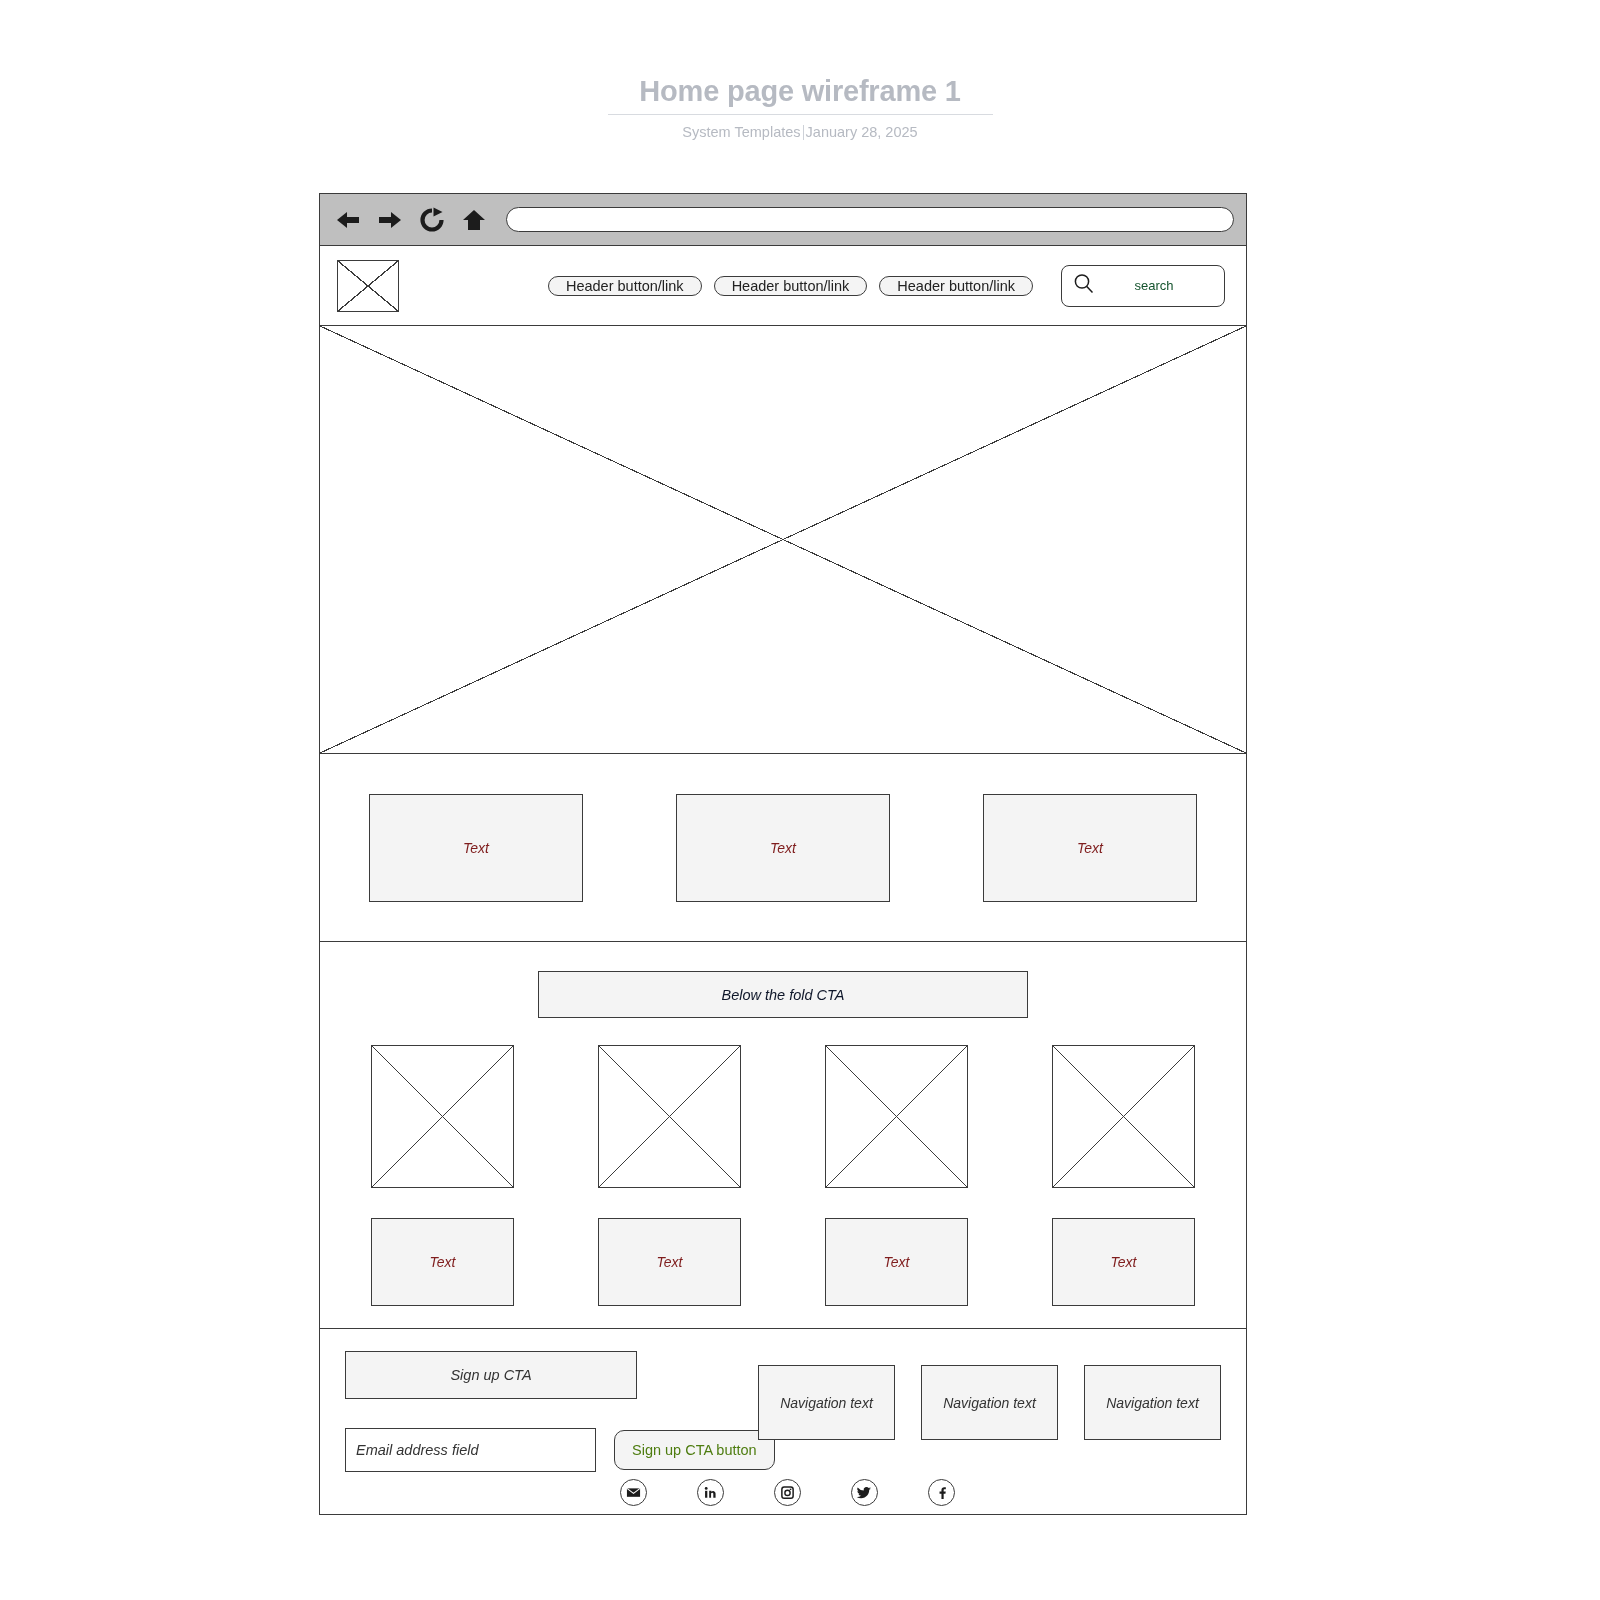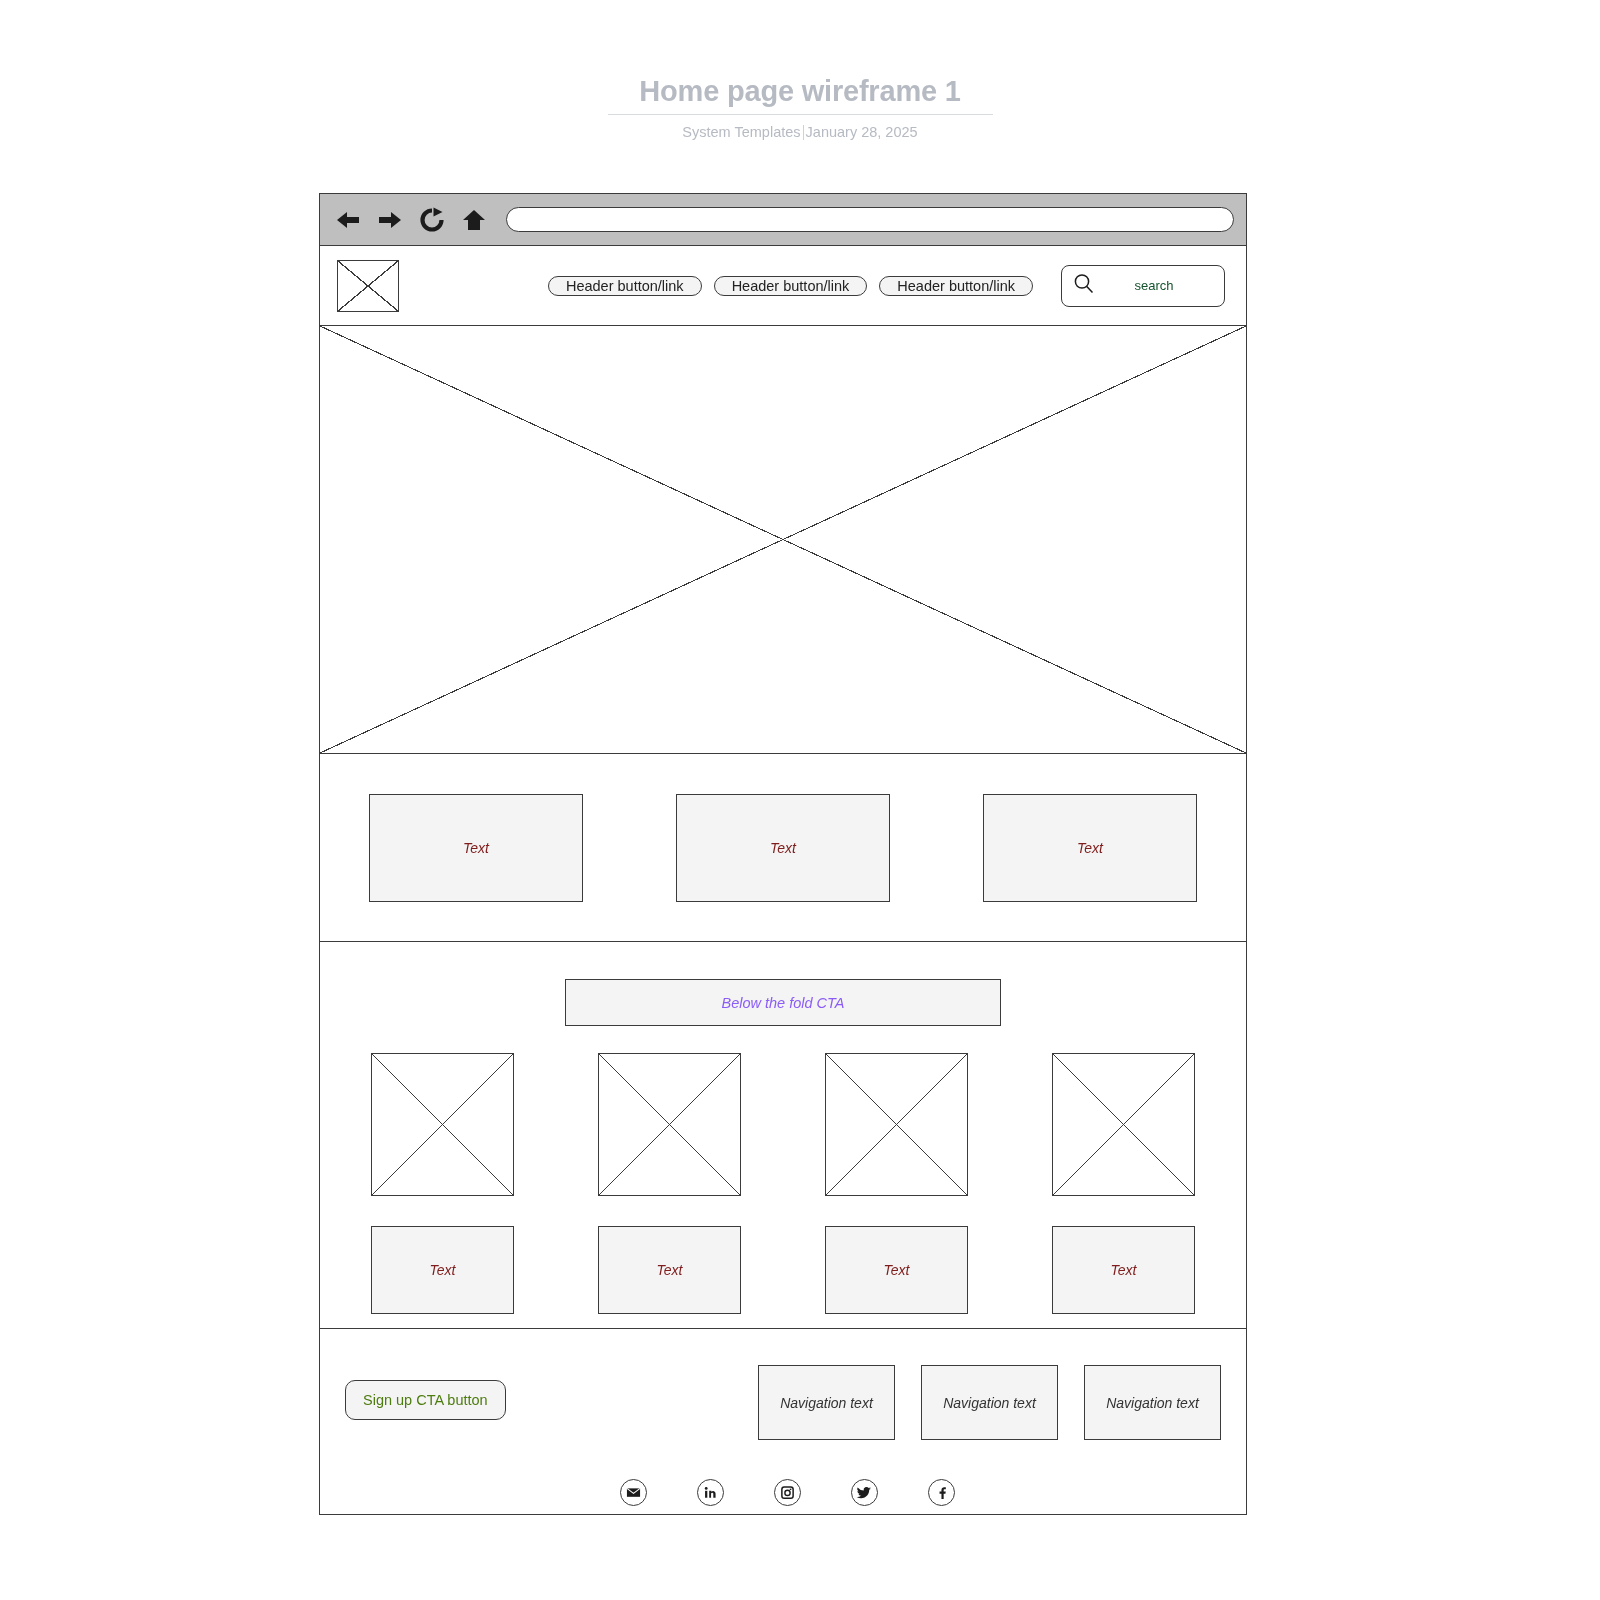--- a/index.html
+++ b/index.html
@@ -195,31 +195,31 @@
     color: #7f1d1d;
   }
   .tile-lg { width: 214px; height: 108px; }
 
   
   .cta-section {
     height: 387px;
     padding-top: 25px;
   }
   .cta-bar {
-    width: 436px;
+    width: 490px;
     height: 47px;
-    margin: 12px auto;
+    margin: 4px auto;
     background: #f4f4f4;
     border: 1.2px solid #3b3b3b;
     display: flex;
     align-items: center;
     justify-content: center;
     font-style: italic;
     font-size: 14.5px;
-    color: #8b5cf6;
+    color: #0f172a;
   }
   .grid-4 {
     margin-top: 27px;
     display: flex;
     justify-content: center;
     gap: 84px;
   }
   .col-4 { display: flex; flex-direction: column; align-items: center; }
   .img-ph {
     width: 143px; height: 143px;
@@ -401,21 +401,23 @@
       </div>
       <div class="col-4">
         <div class="img-ph xbox"></div>
         <div class="tile tile-sm">Text</div>
       </div>
     </div>
   </div>
 
   <div class="footer">
     <div class="footer-left">
+      <div class="signup-cta">Sign up CTA</div>
       <div class="signup-row">
+        <div class="email-field" title="Email address field">Email address field</div>
         <div class="signup-btn">Sign up CTA button</div>
       </div>
     </div>
 
     <div class="footer-nav">
       <div class="nav-tile">Navigation text</div>
       <div class="nav-tile">Navigation text</div>
       <div class="nav-tile">Navigation text</div>
     </div>
 

